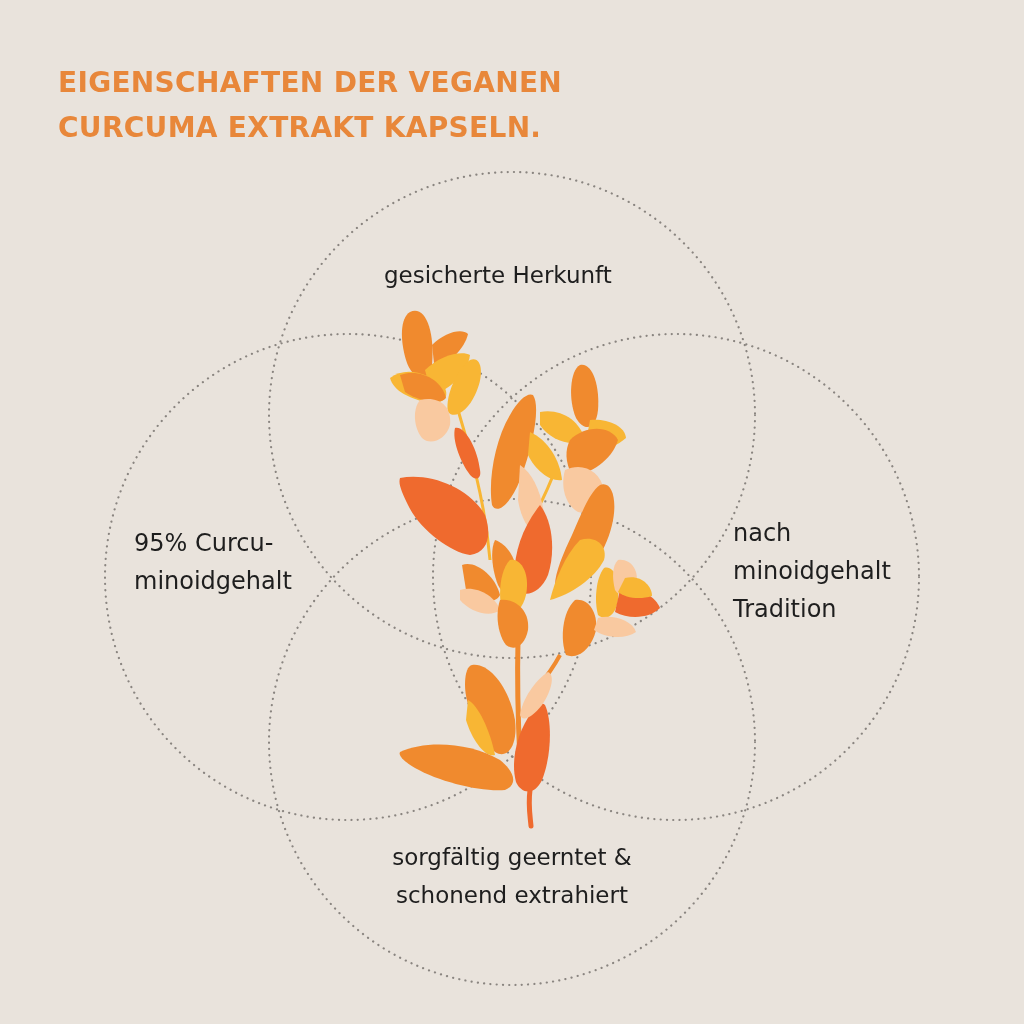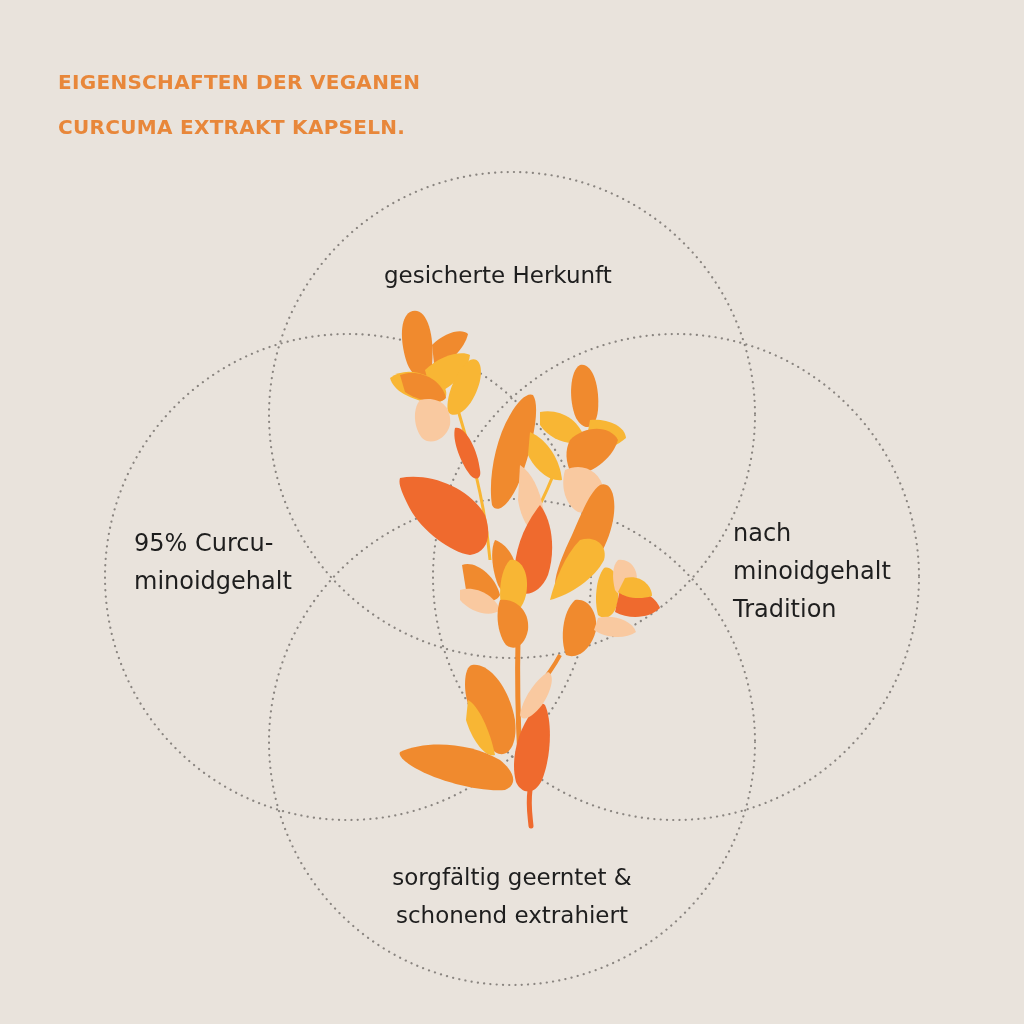--- a/index.html
+++ b/index.html
@@ -1,25 +1,25 @@
 <!DOCTYPE html>
 <html><head>
 <meta charset="utf-8">
 <style>
   html, body { margin:0; padding:0; }
   body { width:1024px; height:1024px; background:#e9e3dc; position:relative; overflow:hidden; font-family:"DejaVu Sans", sans-serif; }
-  .title { position:absolute; left:58px; top:60px; color:#e8873a; font-family:"DejaVu Sans", sans-serif; font-weight:bold; font-size:20px; line-height:45px; letter-spacing:0.3px; }
+  .title { position:absolute; left:58px; top:60px; color:#e8873a; font-family:"DejaVu Sans", sans-serif; font-weight:bold; font-size:28px; line-height:45px; letter-spacing:0.3px; }
   .title div { white-space:nowrap; }
   svg.venn { position:absolute; left:0; top:0; }
   .label { position:absolute; color:#1e1e1e; font-family:"DejaVu Sans", sans-serif; font-size:24px; line-height:38px; white-space:nowrap; }
   .label div { white-space:nowrap; }
   .l-top { left:384px; top:256px; font-size:23px; }
   .l-left { left:134px; top:524px; }
   .l-right { left:733px; top:514px; }
-  .l-bottom { left:372px; top:858px; text-align:center; width:280px; font-size:23px; }
+  .l-bottom { left:372px; top:838px; text-align:center; width:280px; font-size:23px; }
 </style>
 </head>
 <body>
 
 <div class="title">
   <div>EIGENSCHAFTEN DER VEGANEN</div>
   <div>CURCUMA EXTRAKT KAPSELN.</div>
 </div>
 
 <svg class="venn" width="1024" height="1024" viewBox="0 0 1024 1024">

